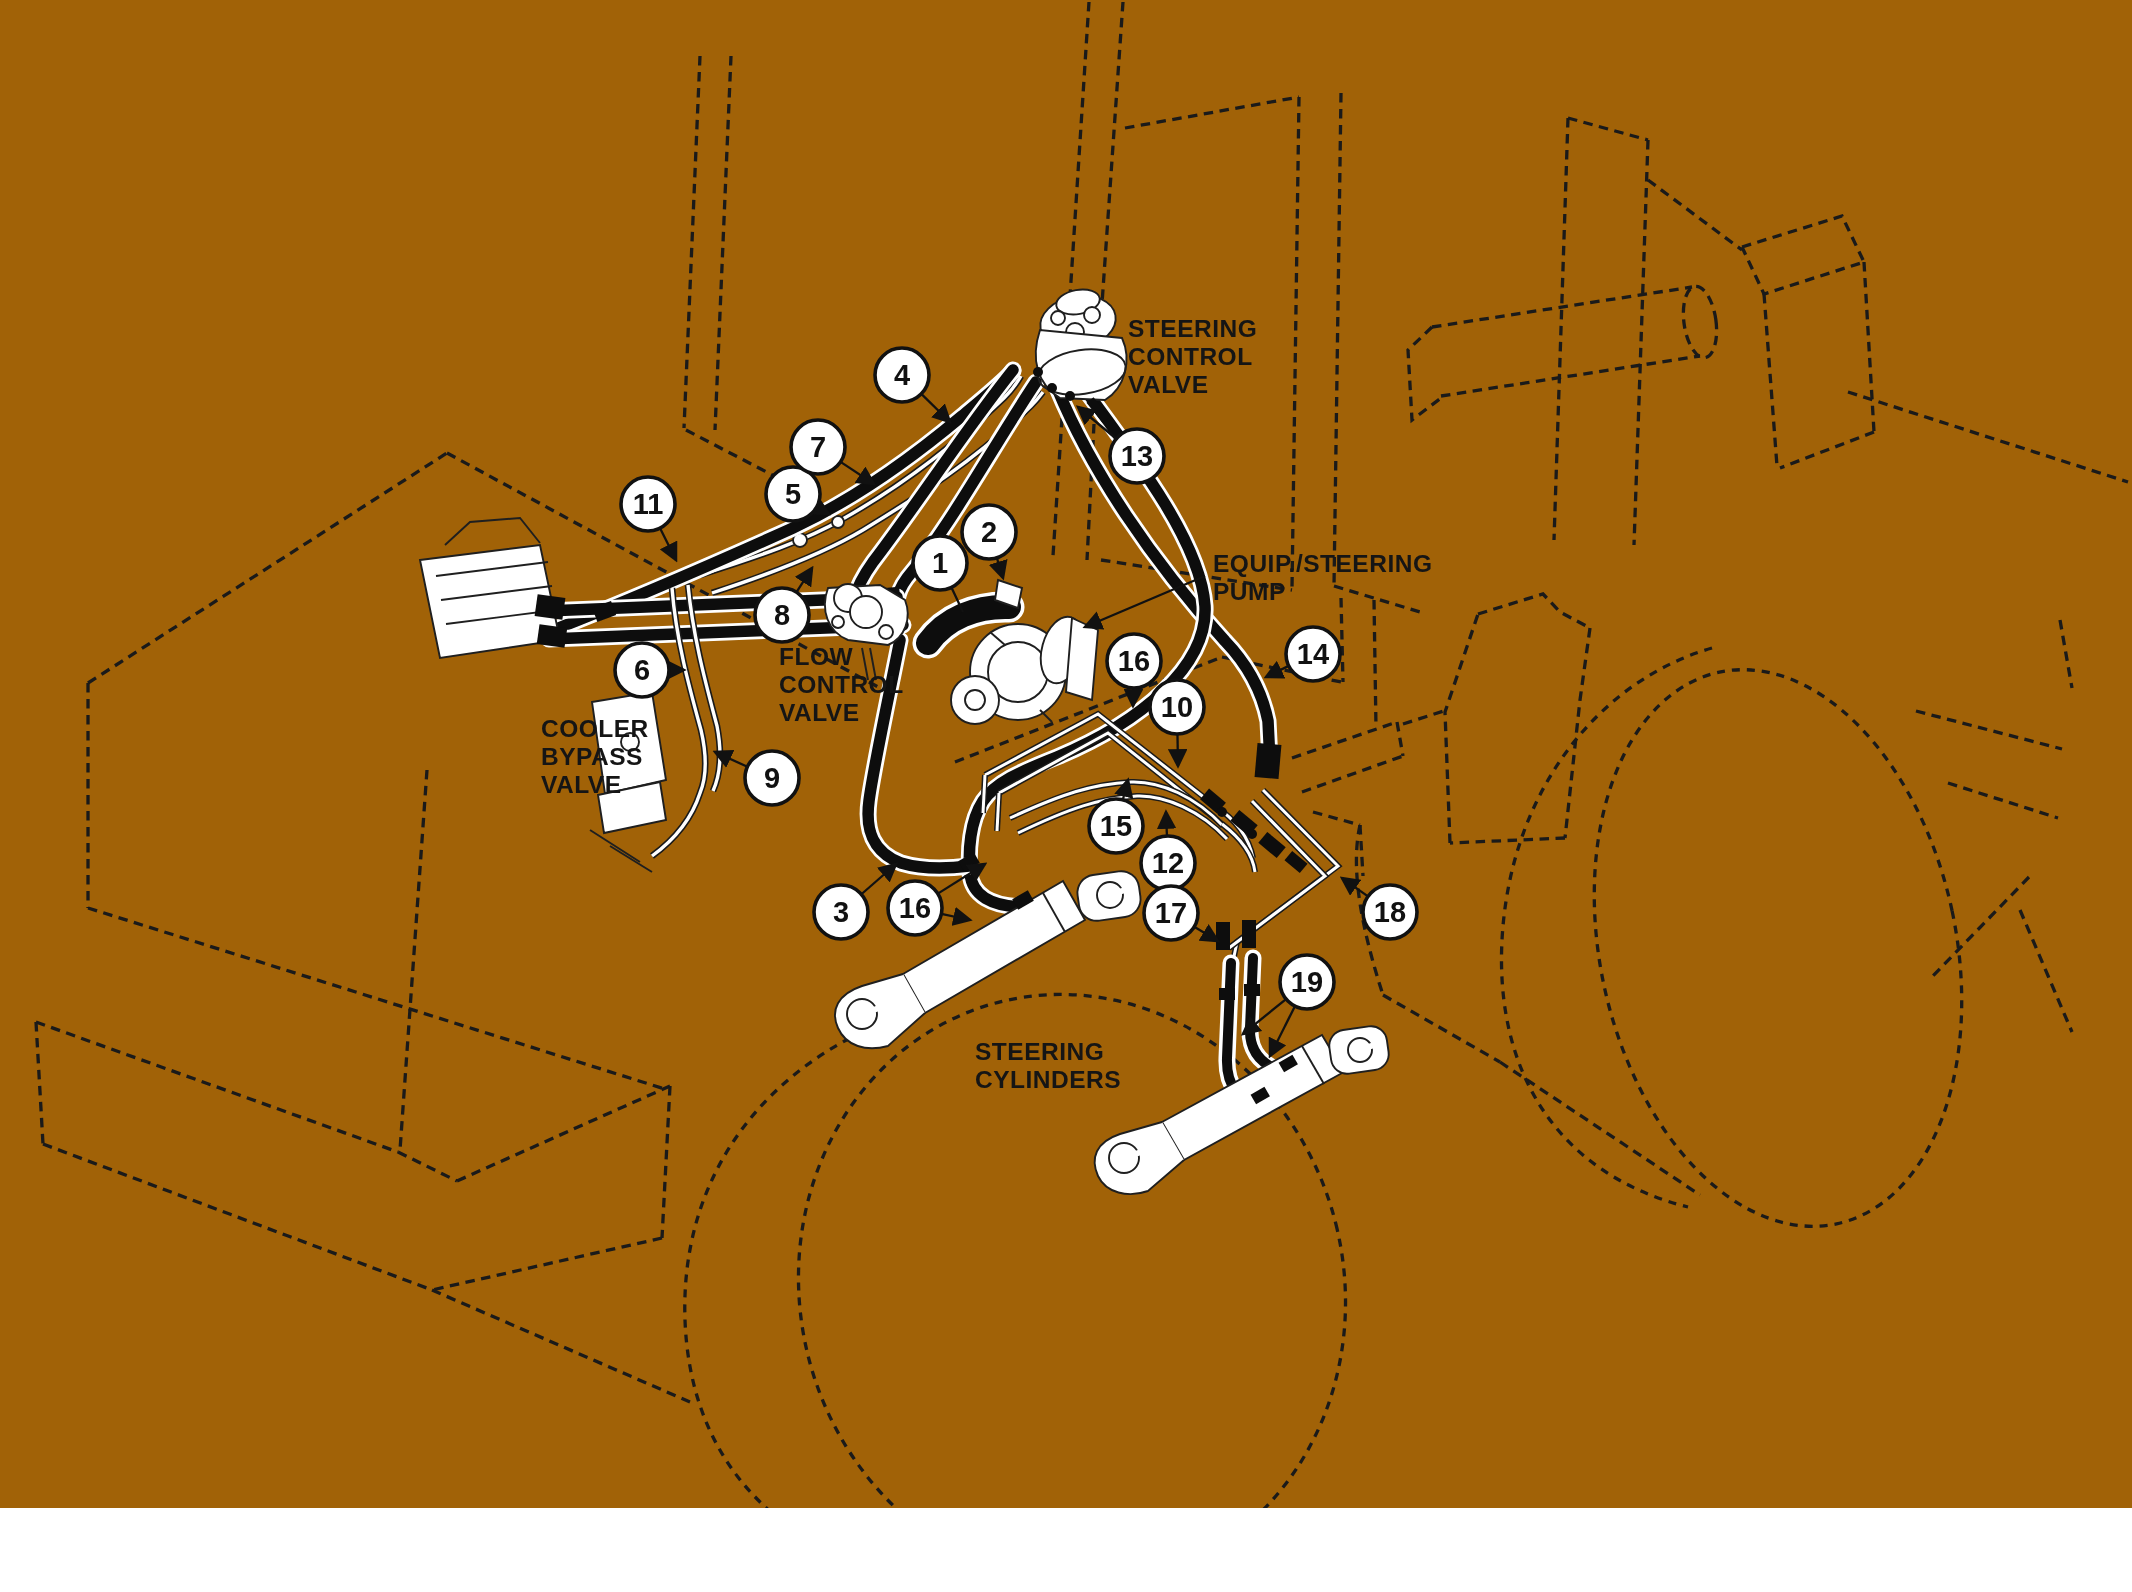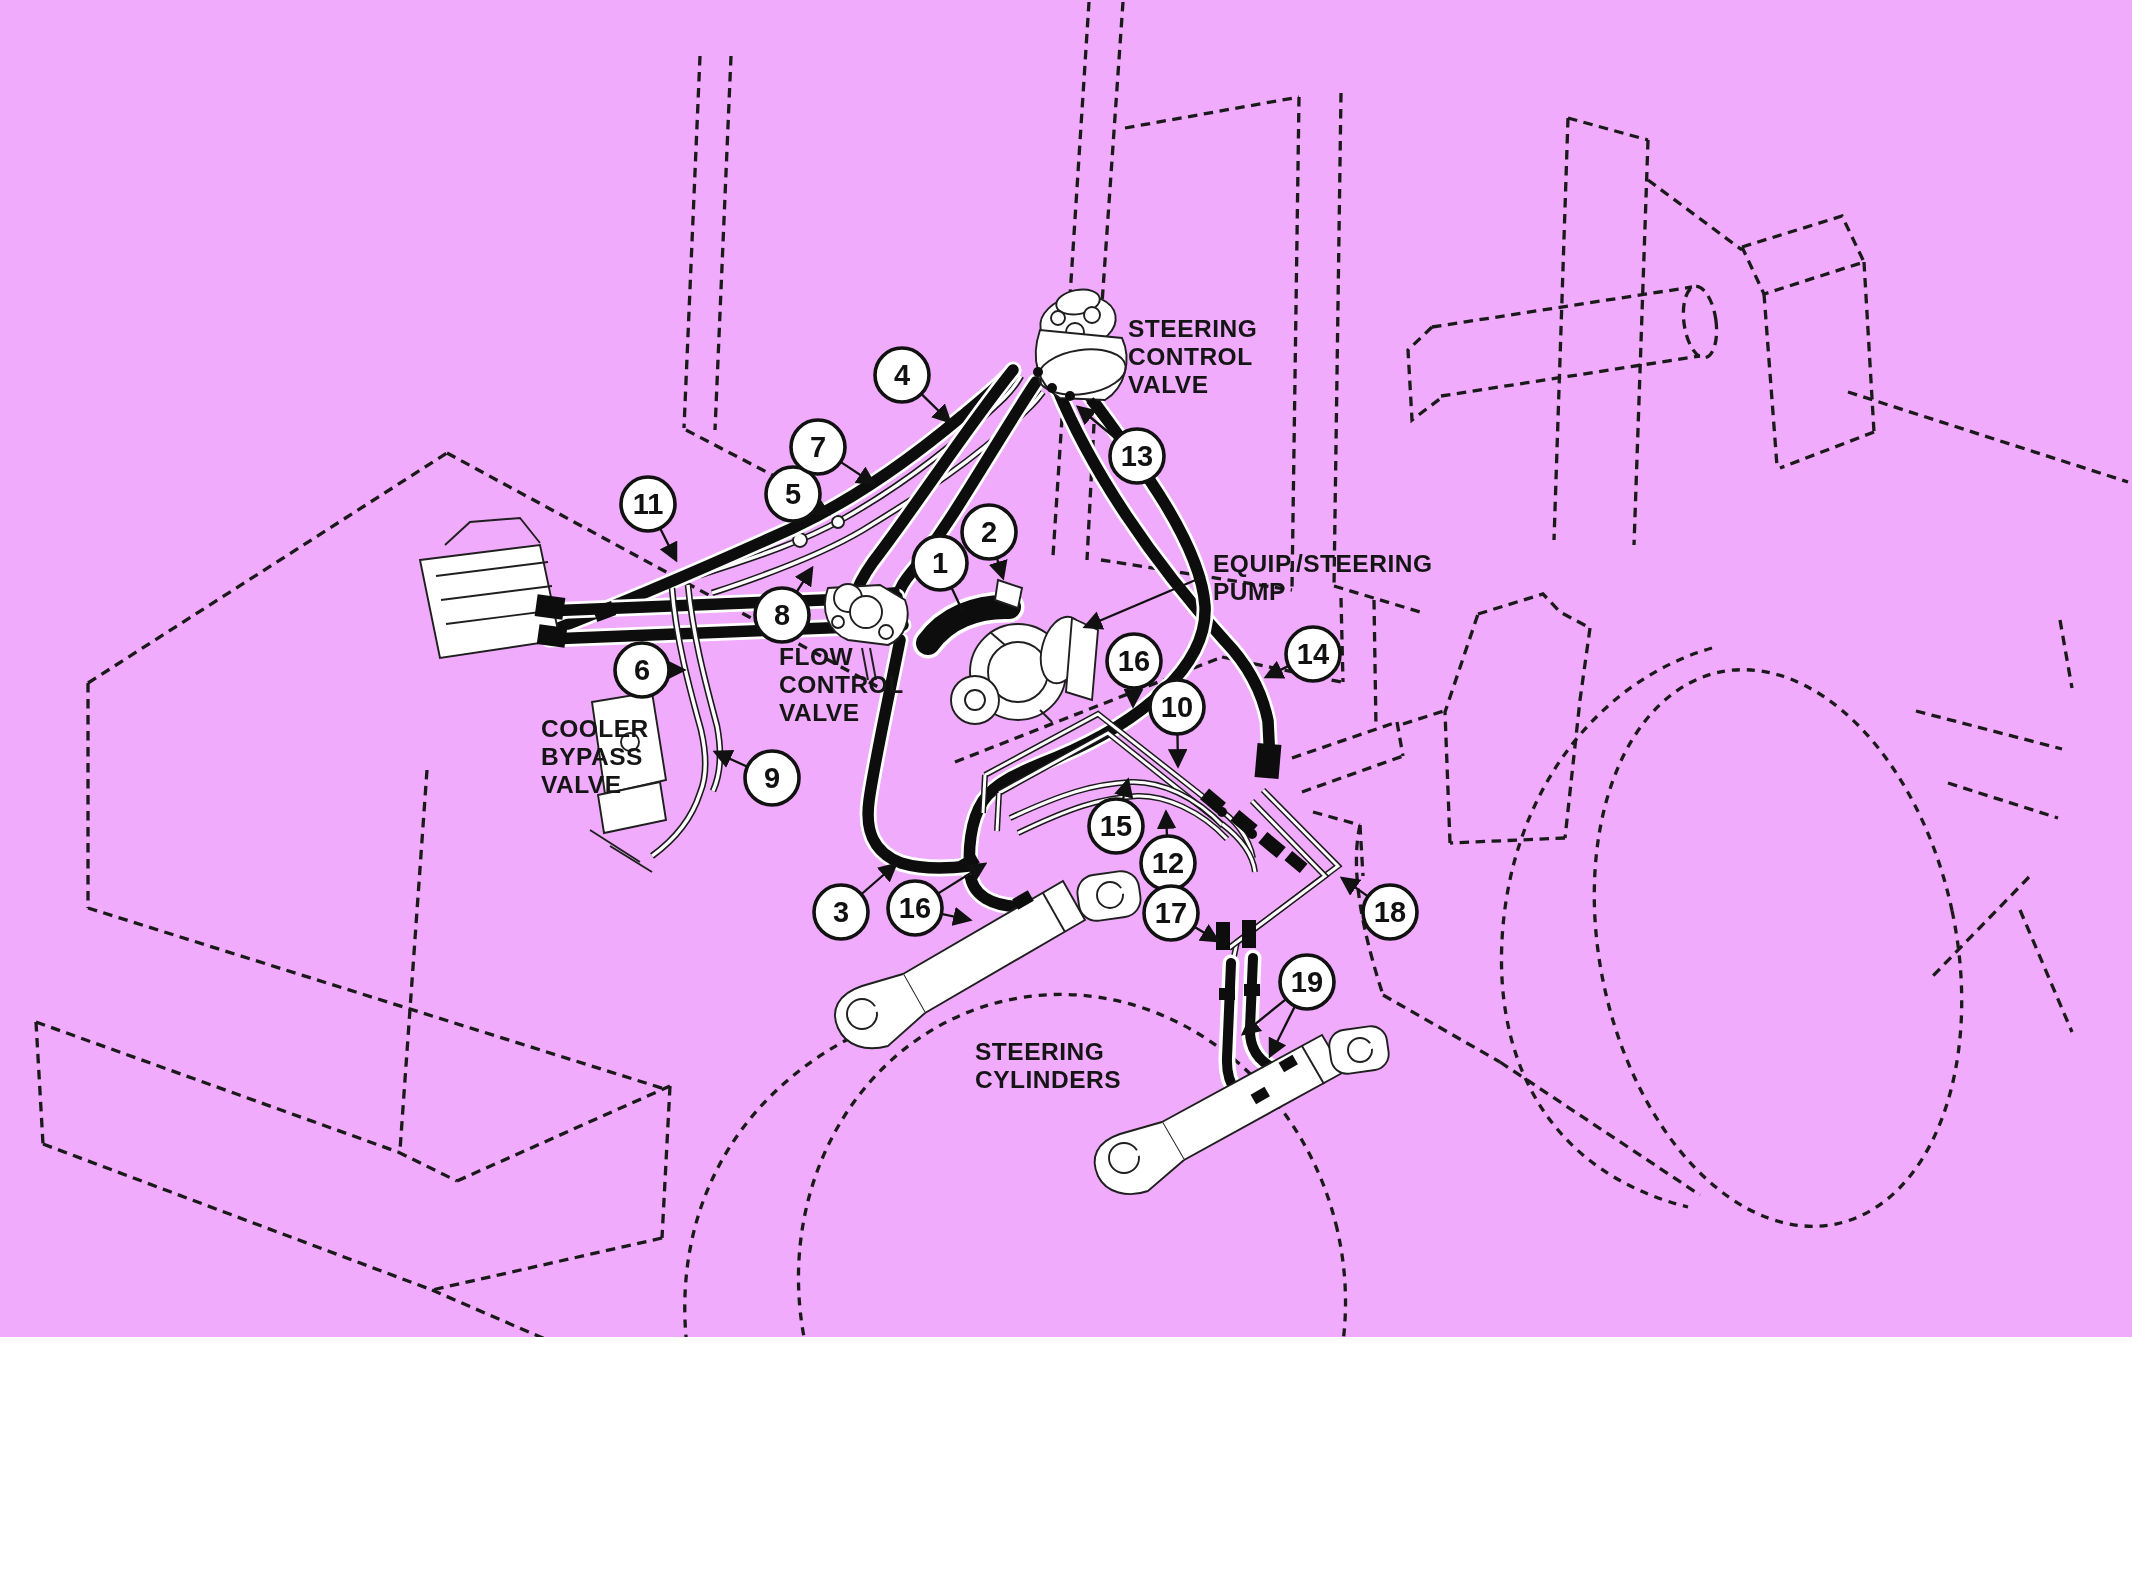--- a/index.html
+++ b/index.html
@@ -1,16 +1,16 @@
 <!DOCTYPE html>
 <html><head>
 <meta charset="utf-8">
 <style>
   html,body{margin:0;padding:0;background:#ffffff;}
-  #stage{position:relative;width:2132px;height:1337px;background:#f0abfc;overflow:hidden;}
+  #stage{position:relative;width:2132px;height:1508px;background:#a16207;overflow:hidden;}
   svg{display:block;}
   .mdash{fill:none;stroke:#1a1a1a;stroke-width:3.3;stroke-dasharray:9.5 6.5;}
   .wdash{fill:none;stroke:#1a1a1a;stroke-width:3.3;stroke-dasharray:8 7;}
   .lite{fill:none;stroke:#1f1f1f;stroke-width:1.9;}
   .litef{fill:#ffffff;stroke:#1f1f1f;stroke-width:1.9;}
   .halo{fill:none;stroke:#ffffff;stroke-width:17;stroke-linecap:round;}
   .hose{fill:none;stroke:#0d0d0d;stroke-width:11.5;stroke-linecap:round;}
   .halo-big{fill:none;stroke:#ffffff;stroke-width:31;stroke-linecap:round;}
   .hose-big{fill:none;stroke:#0d0d0d;stroke-width:24;stroke-linecap:round;}
   .tube-o{fill:none;stroke:#1a1a1a;stroke-width:6.6;}

